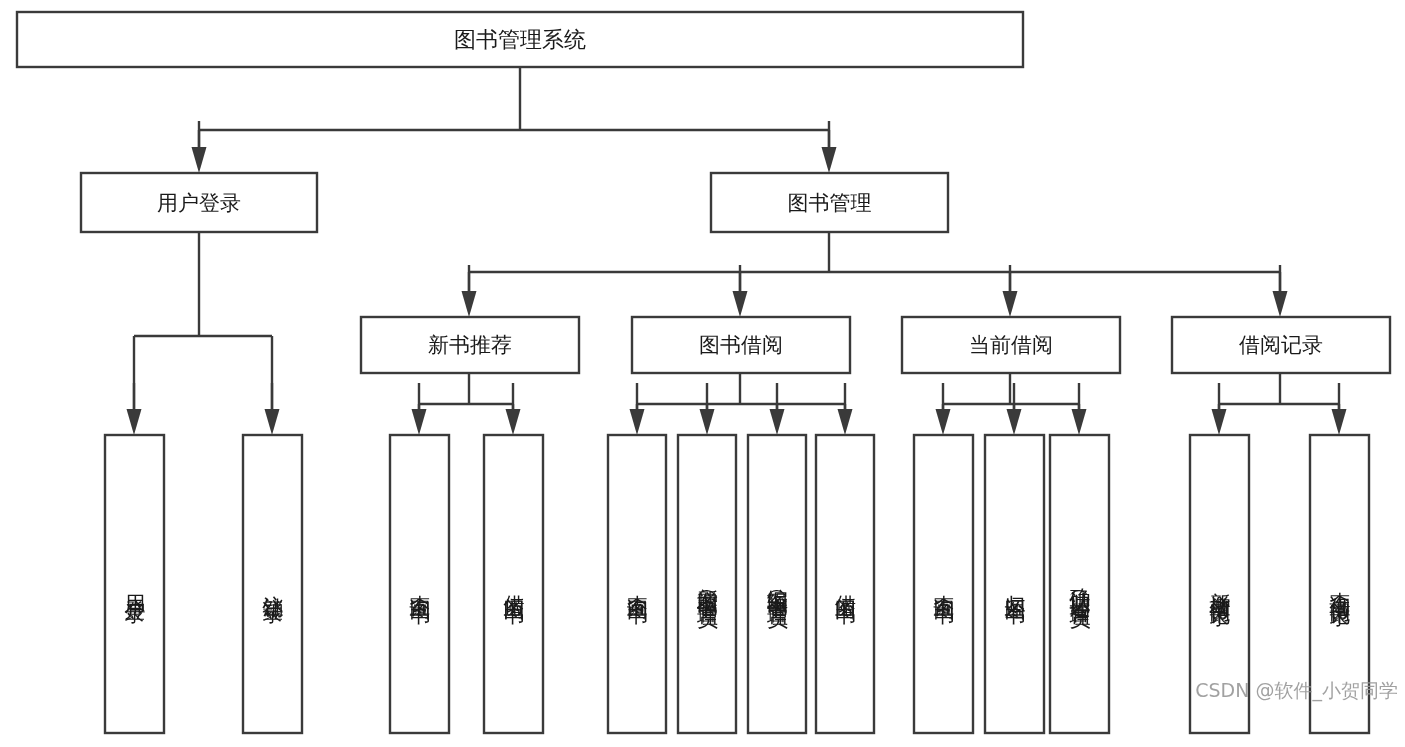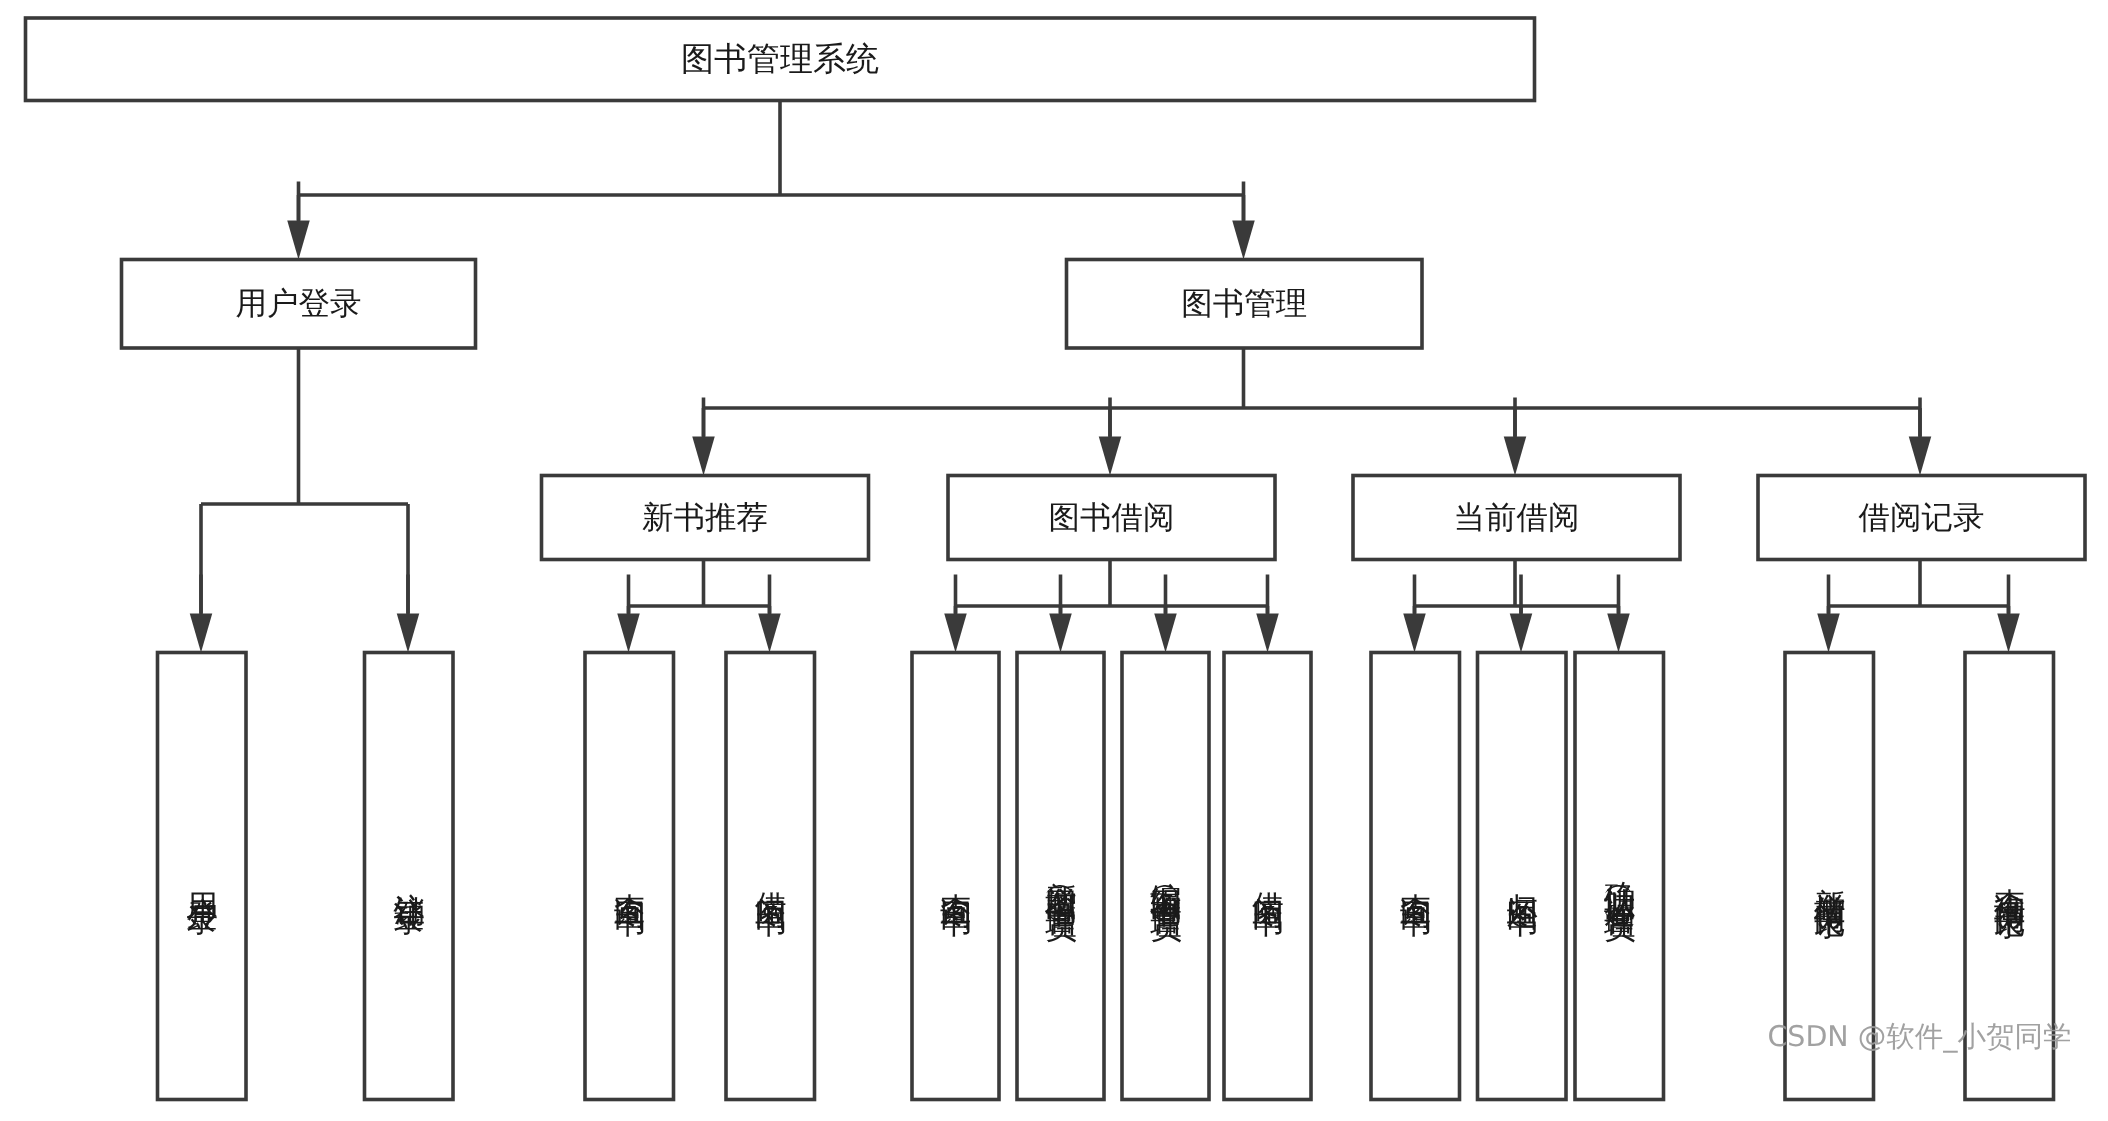--- a/index.html
+++ b/index.html
@@ -64,21 +64,21 @@
     color: #1a1a1a;
     display: flex;
     align-items: center;
     justify-content: center;
     text-align: center;
     white-space: nowrap;
     pointer-events: none;
   }
   .watermark {
     position: absolute;
-    right: 24px;
+    right: 7px;
     bottom: 3px;
     font-family: "DejaVu Sans", "Liberation Sans", sans-serif;
     font-size: 19px;
     color: #9a9a9a;
     white-space: nowrap;
     opacity: 0.92;
   }
 </style>
 </head>
 <body>

